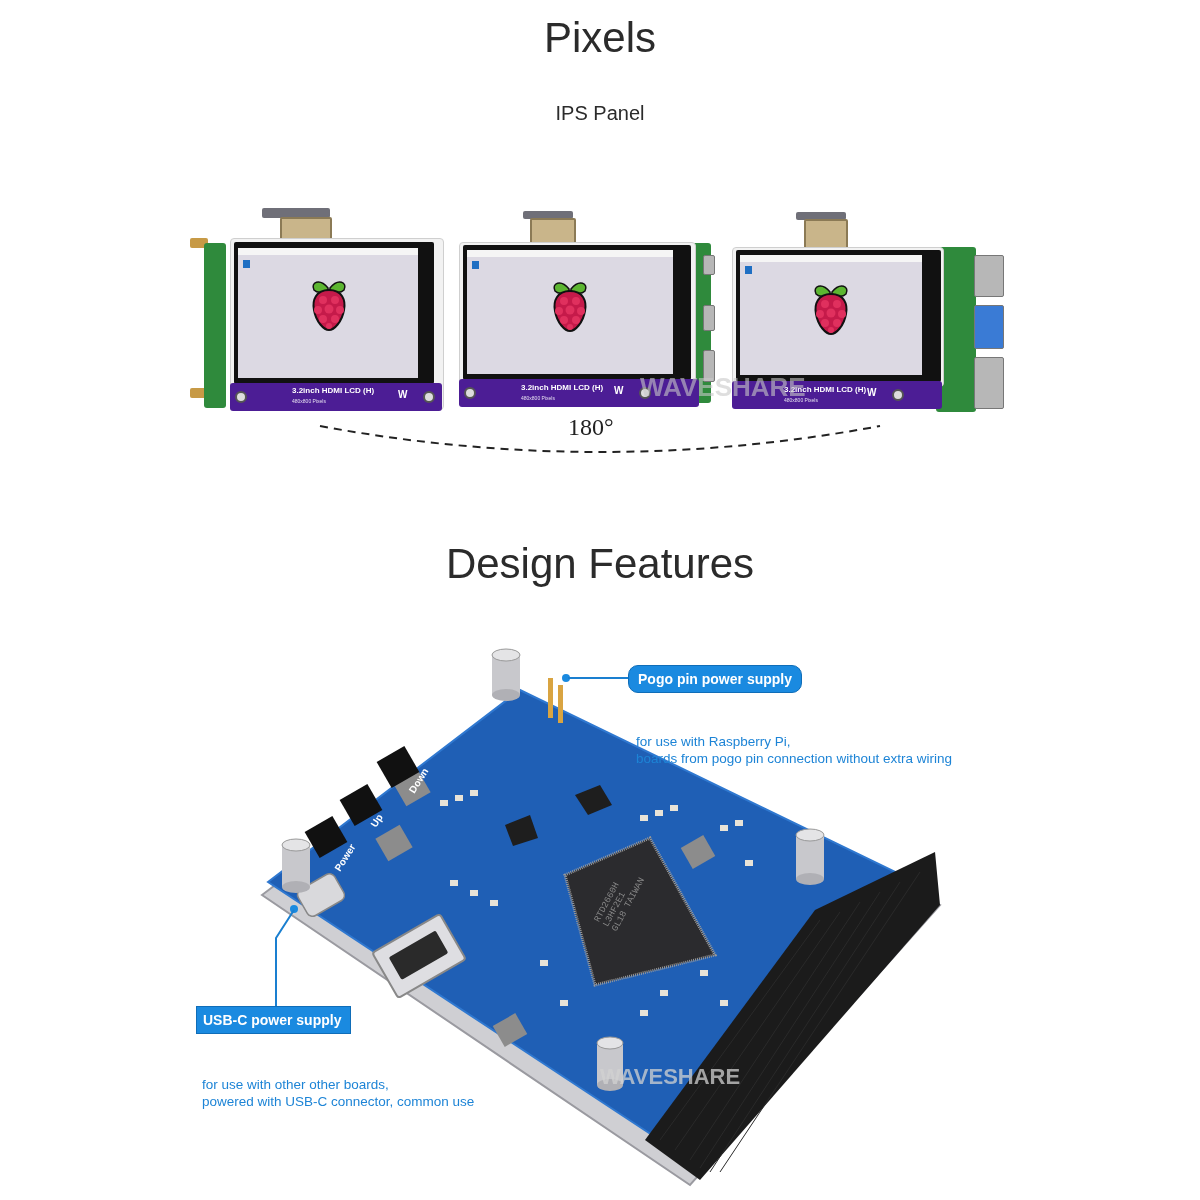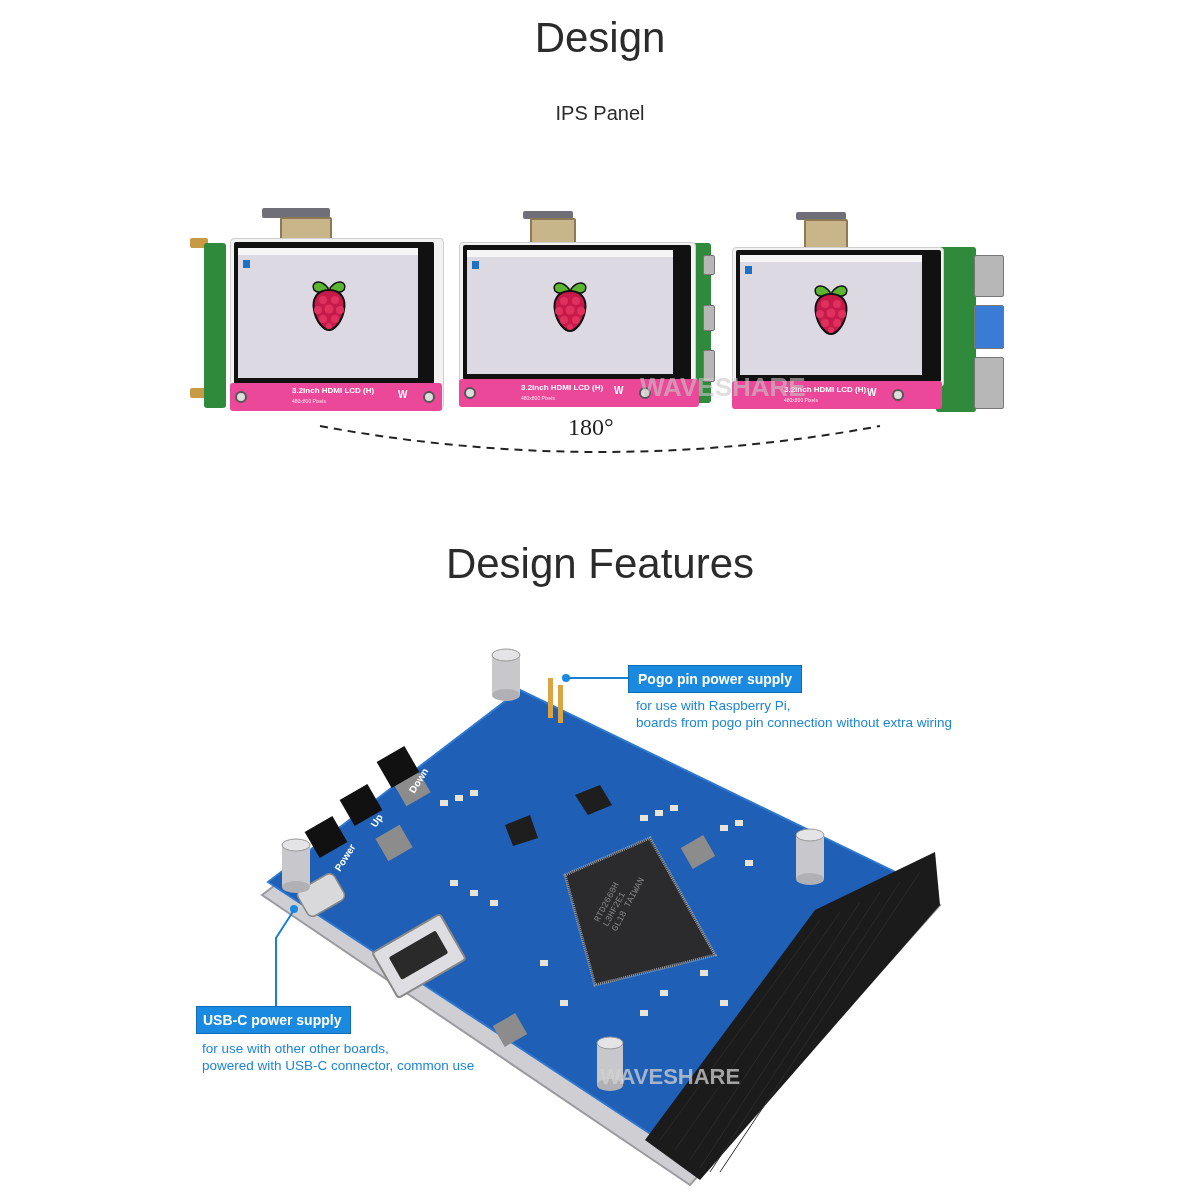--- a/index.html
+++ b/index.html
@@ -9,44 +9,44 @@
   .sub{position:absolute;left:0;width:1200px;text-align:center;color:#2b2b2b;font-size:20px;}
   
   .lcd{position:absolute;}
   .lcd .hdmi{position:absolute;background:#c9b58a;border:2px solid #8b7a55;border-radius:2px;}
   .lcd .hdmi-cap{position:absolute;background:#6f6f78;border-radius:2px;}
   .lcd .frame{position:absolute;background:#f2f2f2;border:1px solid #cfcfcf;border-radius:4px;}
   .lcd .screen{position:absolute;background:#111;border-radius:2px;}
   .lcd .desk{position:absolute;background:#dcd9e3;}
   .lcd .taskbar{position:absolute;left:0;right:0;top:0;height:7px;background:#f5f5f5;}
   .lcd .binicon{position:absolute;width:7px;height:8px;background:#1f6fc3;}
-  .lcd .pcb{position:absolute;background:#ec4899;border-radius:3px;color:#fff;}
+  .lcd .pcb{position:absolute;background:#4c1d95;border-radius:3px;color:#fff;}
   .lcd .pcb .t1{position:absolute;font-size:8px;font-weight:700;white-space:nowrap;}
   .lcd .pcb .t2{position:absolute;font-size:5px;white-space:nowrap;opacity:.85;}
   .lcd .pcb .screw{position:absolute;width:12px;height:12px;border-radius:50%;background:#ddd;border:2px solid #555;box-sizing:border-box;}
   .lcd .pcb .logo{position:absolute;font-size:10px;font-weight:700;}
   .greenpcb{position:absolute;background:#2f8a3c;border-radius:3px;}
   .port{position:absolute;background:#b7b7b7;border:1px solid #777;border-radius:2px;}
   .port.blue{background:#3a7bd5;}
   .gold{position:absolute;background:#c79a46;border-radius:2px;}
   
   .rasp{position:absolute;}
   
   .angle{position:absolute;font-family:"Liberation Serif",serif;font-size:24px;color:#222;}
   
   .callout-box{position:absolute;background:#1a8ae0;color:#fff;font-weight:700;font-size:14px;padding:0 9px;line-height:26px;white-space:nowrap;border:1px solid #0f6db8;}
-  .callout-text{position:absolute;color:#1d84d6;font-size:13.5px;line-height:17px;white-space:nowrap;}
+  .callout-text{position:absolute;color:#1d84d6;font-size:13.5px;line-height:17px;white-space:nowrap;margin-top:36px;}
   .leader{position:absolute;background:#1a7fd0;}
   .dot{position:absolute;width:8px;height:8px;border-radius:50%;background:#1a8ae0;}
   .watermark{position:absolute;font-weight:700;color:rgba(210,210,210,.75);font-size:22px;letter-spacing:0px;}
 </style>
 </head>
 <body>
 
-<div class="h1" style="top:14px;font-size:42px;">Design</div>
+<div class="h1" style="top:14px;font-size:42px;">Pixels</div>
 <div class="sub" style="top:102px;">IPS Panel</div>
 
 <div class="lcd" style="left:190px;top:205px;width:260px;height:210px;">
   <div class="gold" style="left:0;top:33px;width:18px;height:10px;"></div>
   <div class="gold" style="left:0;top:183px;width:18px;height:10px;"></div>
   <div class="greenpcb" style="left:14px;top:38px;width:22px;height:165px;"></div>
   <div class="hdmi-cap" style="left:72px;top:3px;width:68px;height:10px;"></div>
   <div class="hdmi" style="left:90px;top:12px;width:48px;height:24px;"></div>
   <div class="frame" style="left:40px;top:33px;width:212px;height:170px;"></div>
   <div class="screen" style="left:44px;top:37px;width:200px;height:142px;">
@@ -238,21 +238,21 @@
 <div class="abs" style="left:405px;top:775px;color:#fff;font-size:10px;font-weight:700;transform:rotate(-58deg);">Down</div>
 <div class="abs" style="left:590px;top:885px;color:#888;font-size:9px;font-family:'Liberation Mono',monospace;transform:rotate(-62deg);line-height:10px;">
   <div>RTD2660H</div>
   <div>L3HF2E1</div>
   <div>GL18 TAIWAN</div>
 </div>
 <div class="watermark" style="left:600px;top:1064px;">WAVESHARE</div>
 
 <div class="dot" style="left:562px;top:674px;"></div>
 <div class="leader" style="left:568px;top:677px;width:60px;height:2px;"></div>
-<div class="callout-box" style="left:628px;top:665px;">Pogo pin power supply</div>
+<div class="callout-box" style="left:628px;top:665px;border-radius:10px;">Pogo pin power supply</div>
 <div class="callout-text" style="left:636px;top:697px;">
   <div>for use with Raspberry Pi,</div>
   <div>boards from pogo pin connection without extra wiring</div>
 </div>
 
 <div class="dot" style="left:290px;top:905px;"></div>
 <svg class="abs" style="left:270px;top:908px;" width="30" height="100">
   <polyline points="24,2 6,30 6,98" fill="none" stroke="#1a7fd0" stroke-width="2"></polyline>
 </svg>
 <div class="callout-box" style="left:196px;top:1006px;padding-left:6px;">USB-C power supply</div>

